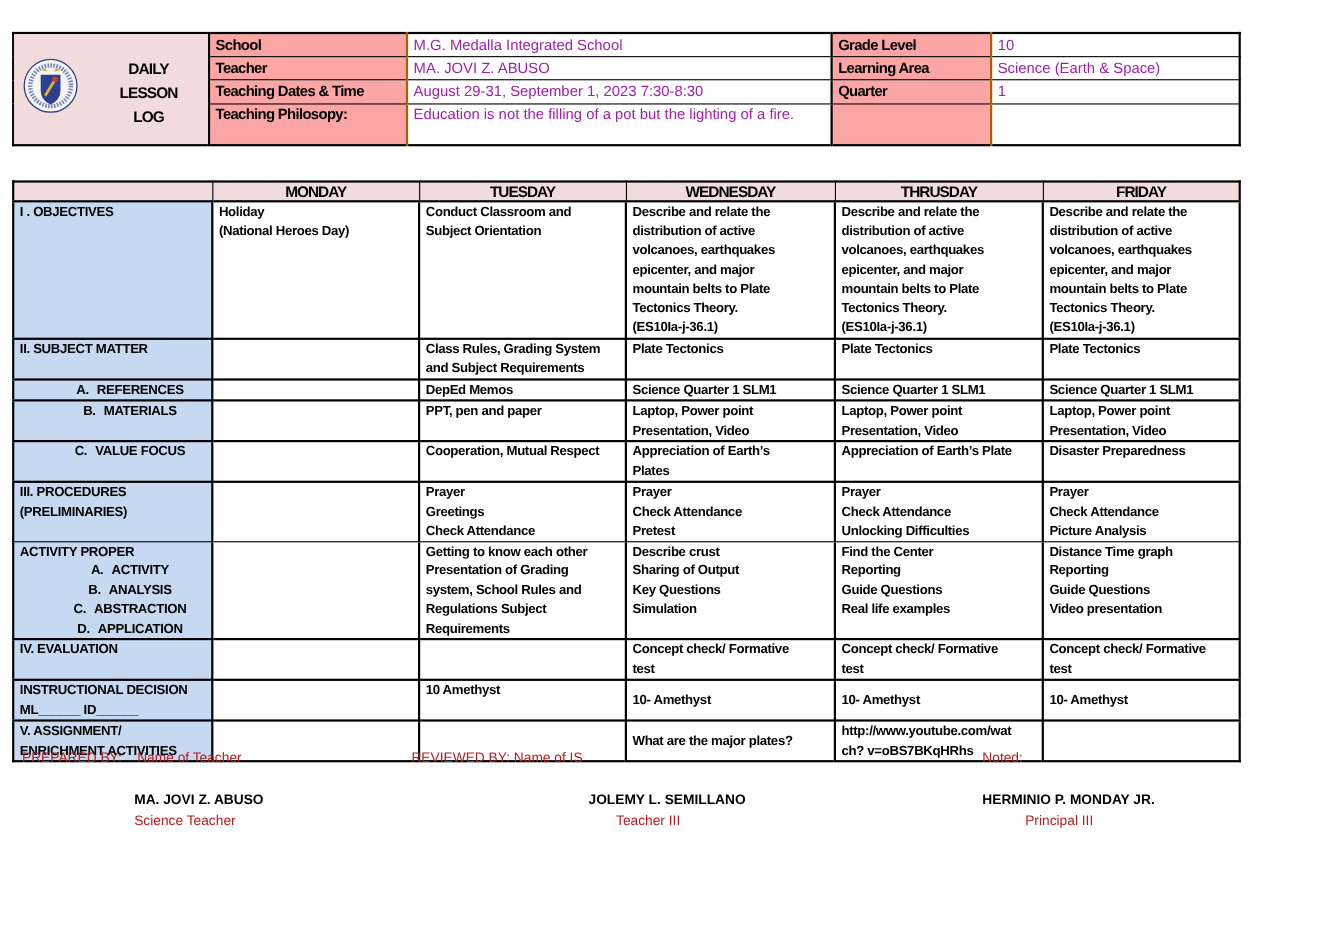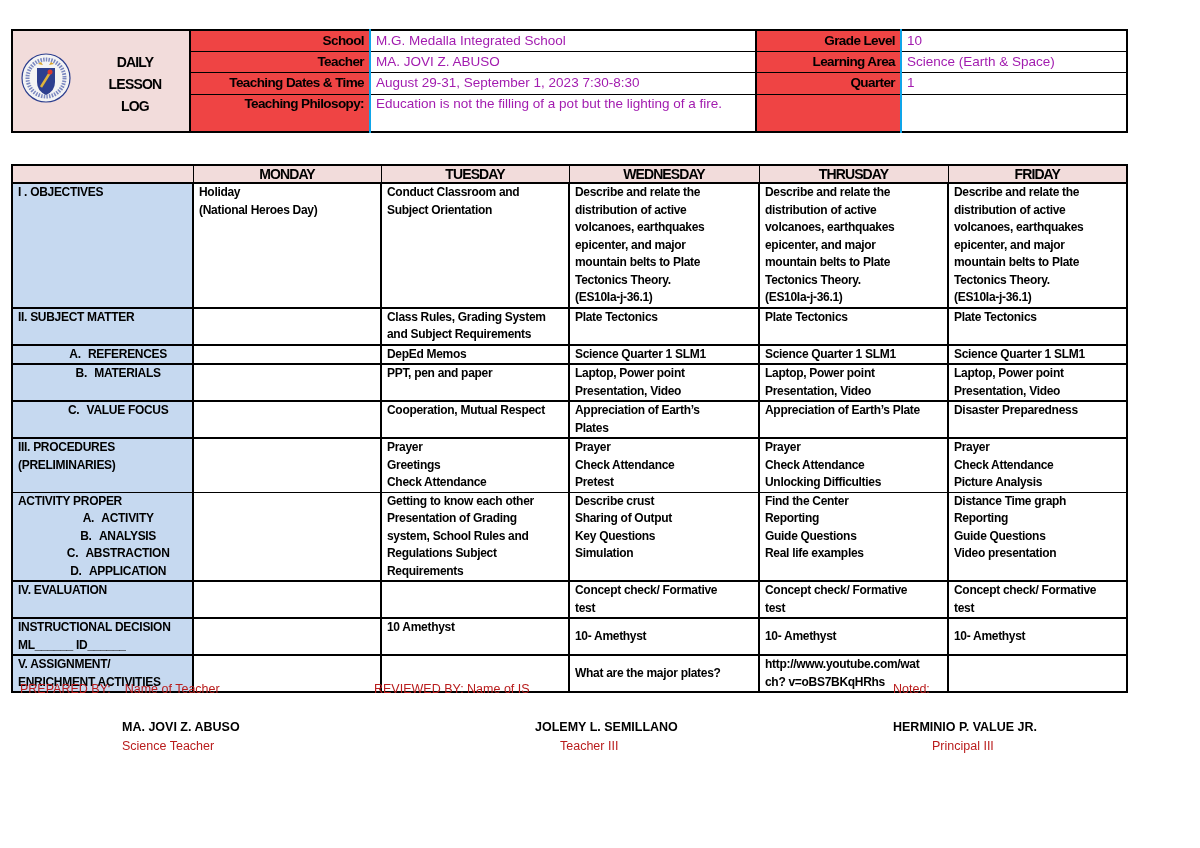--- a/index.html
+++ b/index.html
@@ -6,21 +6,21 @@
   html, body { width: 1200px; height: 848px; background: #ffffff; overflow: hidden; }
   body { position: relative; font-family: "Liberation Sans", sans-serif; color: #000; }
 
   
   .hdr {
     position: absolute; left: 11px; top: 29px; width: 1115px; height: 104px;
     border: 2px solid #000; border-collapse: collapse; table-layout: fixed;
   }
   .hdr td { border: 1px solid #000; font-size: 13.5px; padding: 0 5px; height: 21px; vertical-align: middle; line-height: 1.1; }
   .hdr .title-cell { background: #f2dcdb; border-right: 2px solid #000; padding: 0; position: relative; }
-  .hdr .lbl { background: #ef4444; text-align: right; font-weight: bold; letter-spacing: -0.6px; border-right: 2px solid #0ea5e9; }
+  .hdr .lbl { background: #fca5a5; text-align: left; font-weight: bold; letter-spacing: -0.6px; border-right: 2px solid #a16207; }
   .hdr .val { background: #fff; color: #a21caf; border-right: 2px solid #000; margin-left: 32px; }
   .hdr .val-last { border-right: none; }
   .hdr .tall td { height: 37px; }
   .hdr .tall .val { vertical-align: top; padding-top: 2px; }
 
   .logo { position: absolute; left: 8px; top: 22px; width: 50px; height: 50px; }
   .dll-title {
     position: absolute; left: 72px; top: 20px; width: 100px; text-align: center;
     font-weight: bold; font-size: 14px; line-height: 22px; letter-spacing: -0.8px;
   }
@@ -290,19 +290,19 @@
   <span>Name of IS</span>
 </div>
 <div class="foot" style="left:893px; top:682px;">Noted:</div>
 
 <div class="foot b" style="left:122px; top:720px;">MA. JOVI Z. ABUSO</div>
 <div class="foot" style="left:122px; top:739px;">Science Teacher</div>
 
 <div class="foot b" style="left:535px; top:720px;">JOLEMY L. SEMILLANO</div>
 <div class="foot" style="left:560px; top:739px;">Teacher III</div>
 
-<div class="foot b" style="left:893px; top:720px;">HERMINIO P. VALUE JR.</div>
+<div class="foot b" style="left:893px; top:720px;">HERMINIO P. MONDAY JR.</div>
 <div class="foot" style="left:932px; top:739px;">Principal III</div>
 
 <style>
   .ml { white-space: pre-line; }
   .hdr td { white-space: normal; }
 </style>
 
 </body></html>

